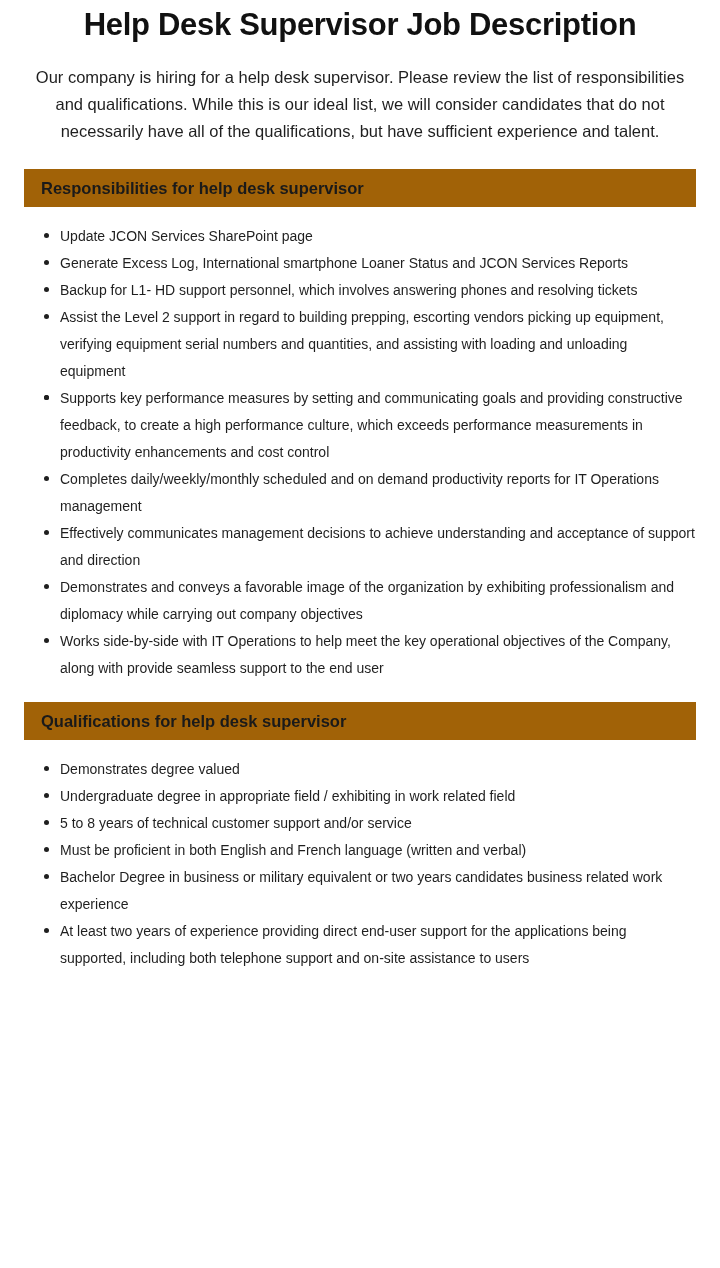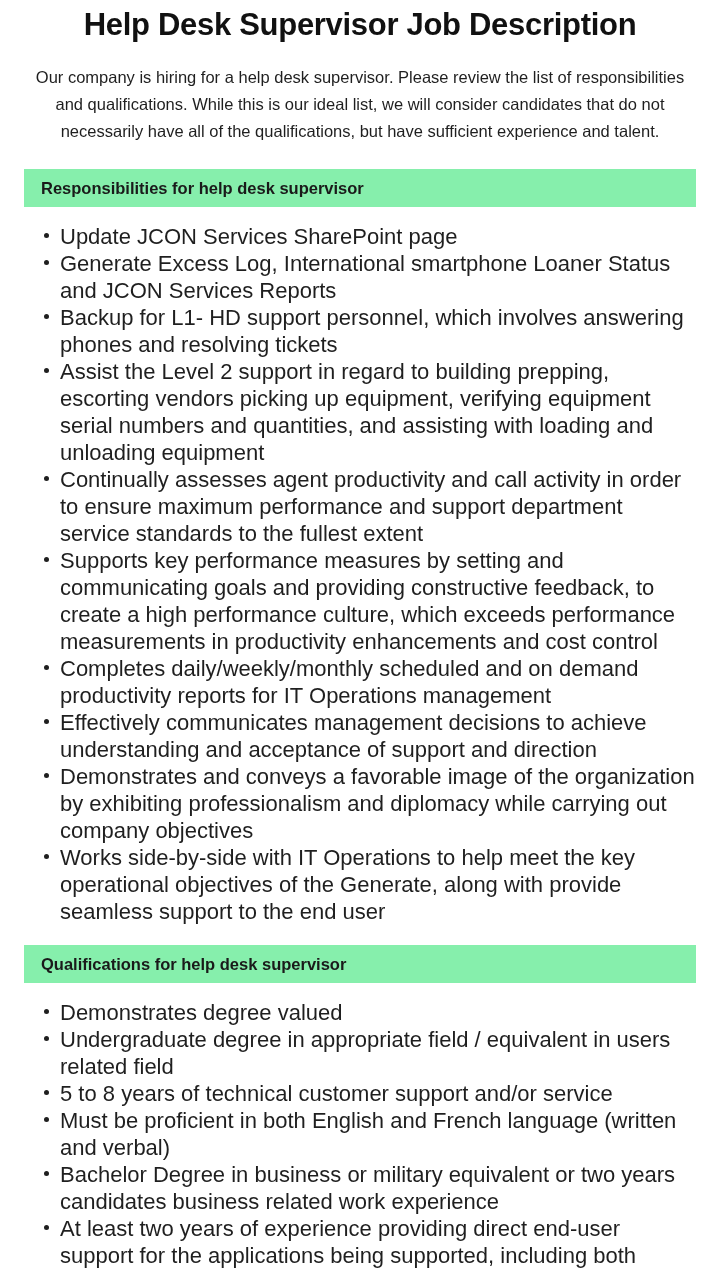--- a/index.html
+++ b/index.html
@@ -41,21 +41,21 @@
     margin: 0;
     padding-top: 20px;
     text-align: center;
   }
 
   .section {
     margin-top: 0;
   }
 
   .section-header {
-    background: #86efac;
+    background: #a16207;
     height: 38px;
     display: flex;
     align-items: center;
     padding-left: 17px;
     box-sizing: border-box;
     margin-top: 24px;
   }
 
   .section-header-label {
     font-size: 16.5px;
@@ -66,21 +66,21 @@
 
   ul.bullet-list {
     list-style: none;
     margin: 0;
     padding: 0;
     padding-top: 16px;
   }
 
   ul.bullet-list li {
     position: relative;
-    font-size: 22px;
+    font-size: 14px;
     line-height: 27px;
     color: #1f1f1f;
     padding-left: 36px;
     margin: 0;
   }
 
   ul.bullet-list li .bullet-dot {
     position: absolute;
     left: 20px;
     top: 10px;
@@ -110,36 +110,36 @@
 
   <div class="section responsibilities">
     <div class="section-header">
       <span class="section-header-label">Responsibilities for help desk supervisor</span>
     </div>
     <ul class="bullet-list" id="list-0">
         <li><span class="bullet-dot"></span><span class="li-text">Update JCON Services SharePoint page</span></li>
         <li><span class="bullet-dot"></span><span class="li-text">Generate Excess Log, International smartphone Loaner Status and JCON Services Reports</span></li>
         <li><span class="bullet-dot"></span><span class="li-text">Backup for L1- HD support personnel, which involves answering phones and resolving tickets</span></li>
         <li><span class="bullet-dot"></span><span class="li-text">Assist the Level 2 support in regard to building prepping, escorting vendors picking up equipment, verifying equipment serial numbers and quantities, and assisting with loading and unloading equipment</span></li>
-        <li><span class="bullet-dot"></span><span class="li-text">Continually assesses agent productivity and call activity in order to ensure maximum performance and support department service standards to the fullest extent</span></li>
+        <li><span class="bullet-dot"></span></li>
         <li><span class="bullet-dot"></span><span class="li-text">Supports key performance measures by setting and communicating goals and providing constructive feedback, to create a high performance culture, which exceeds performance measurements in productivity enhancements and cost control</span></li>
         <li><span class="bullet-dot"></span><span class="li-text">Completes daily/weekly/monthly scheduled and on demand productivity reports for IT Operations management</span></li>
         <li><span class="bullet-dot"></span><span class="li-text">Effectively communicates management decisions to achieve understanding and acceptance of support and direction</span></li>
         <li><span class="bullet-dot"></span><span class="li-text">Demonstrates and conveys a favorable image of the organization by exhibiting professionalism and diplomacy while carrying out company objectives</span></li>
-        <li><span class="bullet-dot"></span><span class="li-text">Works side-by-side with IT Operations to help meet the key operational objectives of the Generate, along with provide seamless support to the end user</span></li>
+        <li><span class="bullet-dot"></span><span class="li-text">Works side-by-side with IT Operations to help meet the key operational objectives of the Company, along with provide seamless support to the end user</span></li>
       </ul>
   </div>
 
   <div class="section qualifications">
     <div class="section-header">
       <span class="section-header-label">Qualifications for help desk supervisor</span>
     </div>
     <ul class="bullet-list" id="list-1">
         <li><span class="bullet-dot"></span><span class="li-text">Demonstrates degree valued</span></li>
-        <li><span class="bullet-dot"></span><span class="li-text">Undergraduate degree in appropriate field / equivalent in users related field</span></li>
+        <li><span class="bullet-dot"></span><span class="li-text">Undergraduate degree in appropriate field / exhibiting in work related field</span></li>
         <li><span class="bullet-dot"></span><span class="li-text">5 to 8 years of technical customer support and/or service</span></li>
         <li><span class="bullet-dot"></span><span class="li-text">Must be proficient in both English and French language (written and verbal)</span></li>
         <li><span class="bullet-dot"></span><span class="li-text">Bachelor Degree in business or military equivalent or two years candidates business related work experience</span></li>
         <li><span class="bullet-dot"></span><span class="li-text">At least two years of experience providing direct end-user support for the applications being supported, including both telephone support and on-site assistance to users</span></li>
       </ul>
   </div>
 
 </div>
 
 </body></html>

